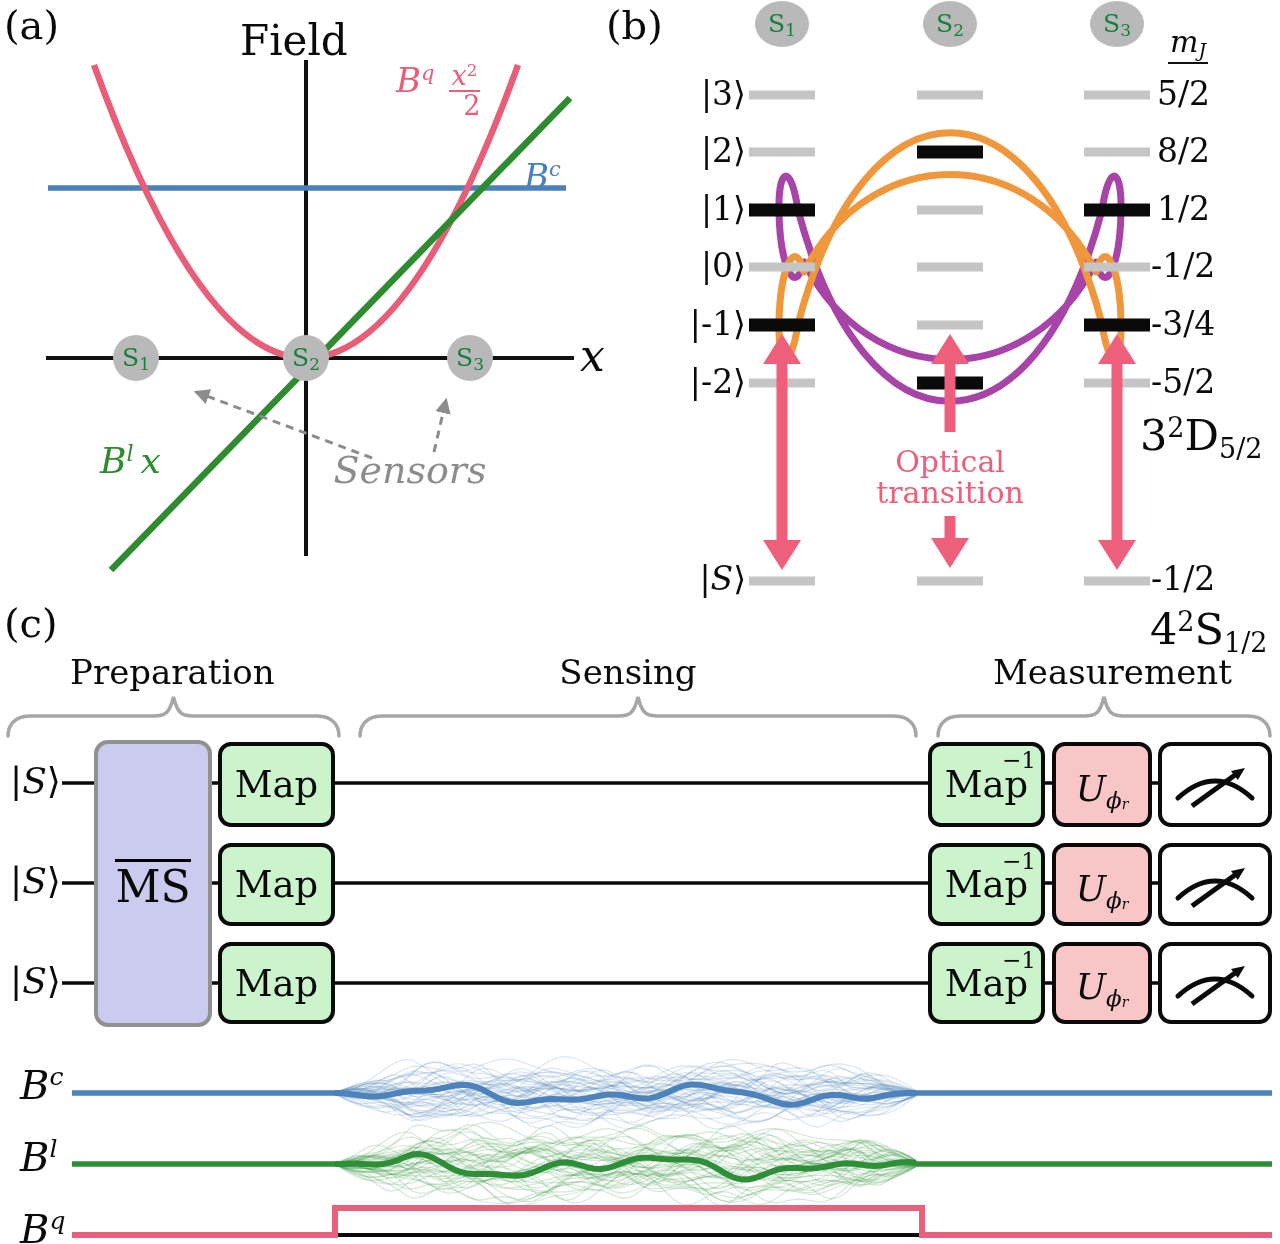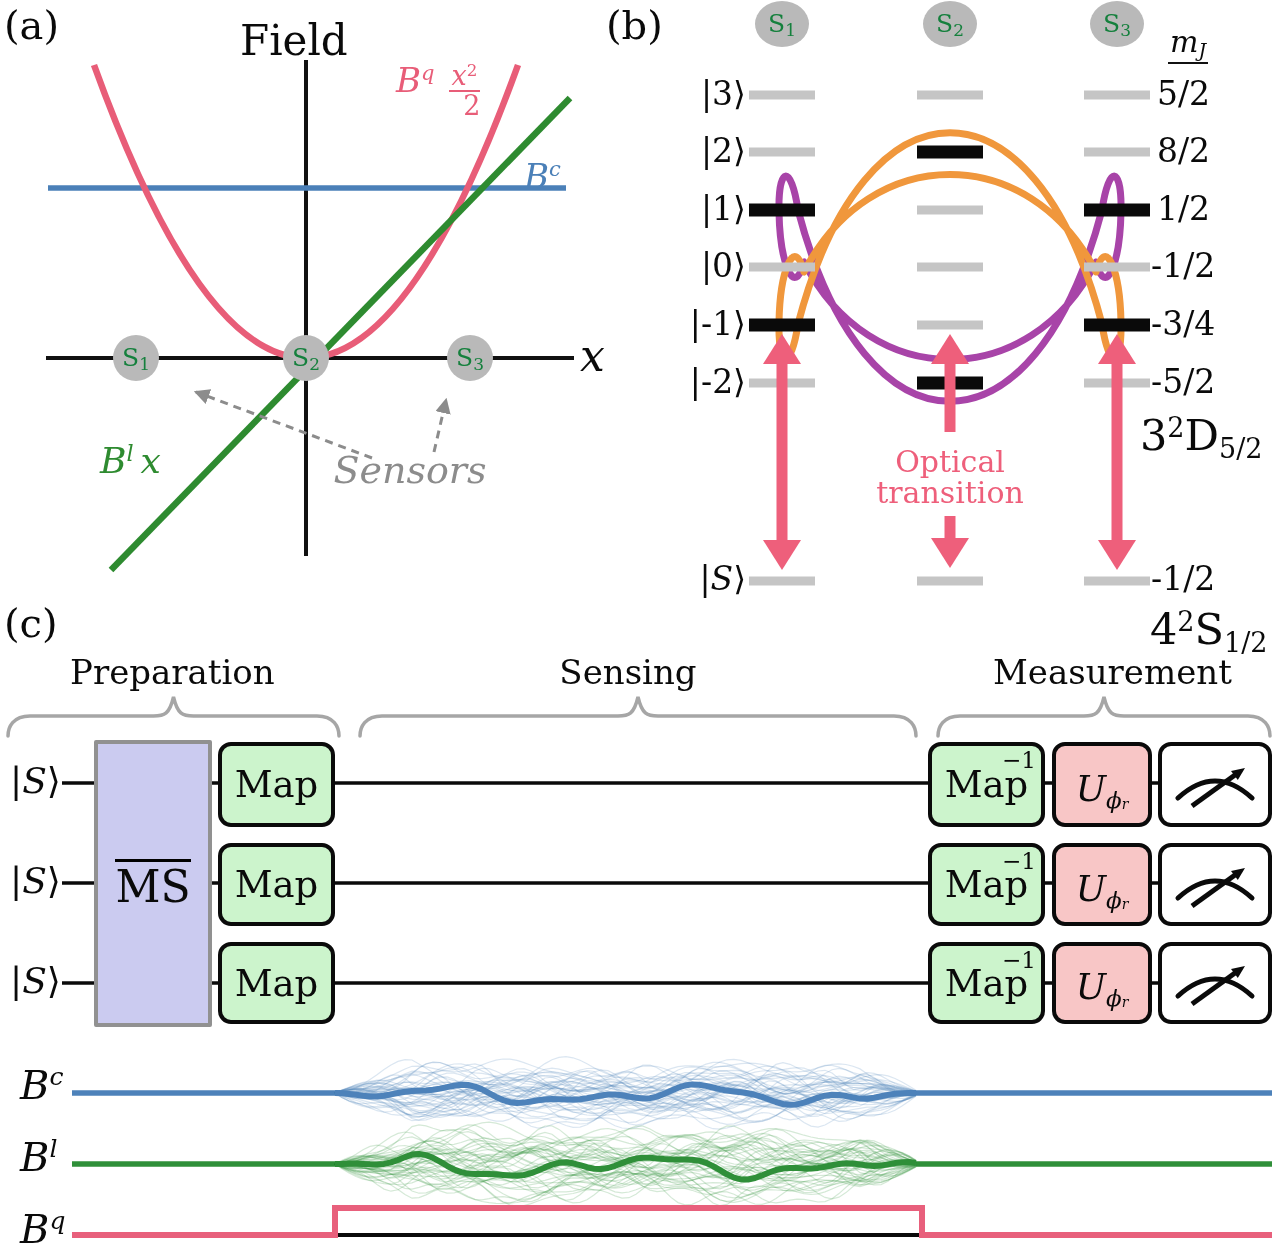--- a/index.html
+++ b/index.html
@@ -37,21 +37,21 @@
   .mjhead .sub{font-size:19px;}
   .optical{color:var(--pink);font-size:30px;line-height:31px;}
   .term{font-size:43px;margin-left:12px;}
   .term .sup{font-size:27px;vertical-align:.5em;}
   .term .sub{font-size:27px;vertical-align:-.28em;}
   
   .stage{font-size:34px;}
   .inket{font-size:36px;}
   .gatebox{position:absolute;z-index:2;box-sizing:border-box;border:4px solid var(--blackbar);
            border-radius:13px;display:flex;align-items:center;justify-content:center;}
-  .msbox{background:var(--msfill);border:4px solid var(--msborder);border-radius:2px;}
+  .msbox{background:var(--msfill);border:4px solid var(--msborder);border-radius:14px;}
   .mapbox{background:var(--mapfill);}
   .ubox{background:var(--ufill);}
   .meterbox{background:#fff;}
   .gate-t{font-size:37px;}
   .ms-t{font-size:44px;border-top:3px solid #000;padding-top:3px;line-height:1.0;}
   .mapinv-sup{position:absolute;top:1px;right:5px;font-size:23px;z-index:3;}
   .u-t{font-size:36px;margin-top:11px;}
   .u-t .sub{font-size:23px;vertical-align:-.3em;}
   .u-t .subsub{font-size:14px;vertical-align:-.55em;}
   .tracelbl{font-size:40px;}

